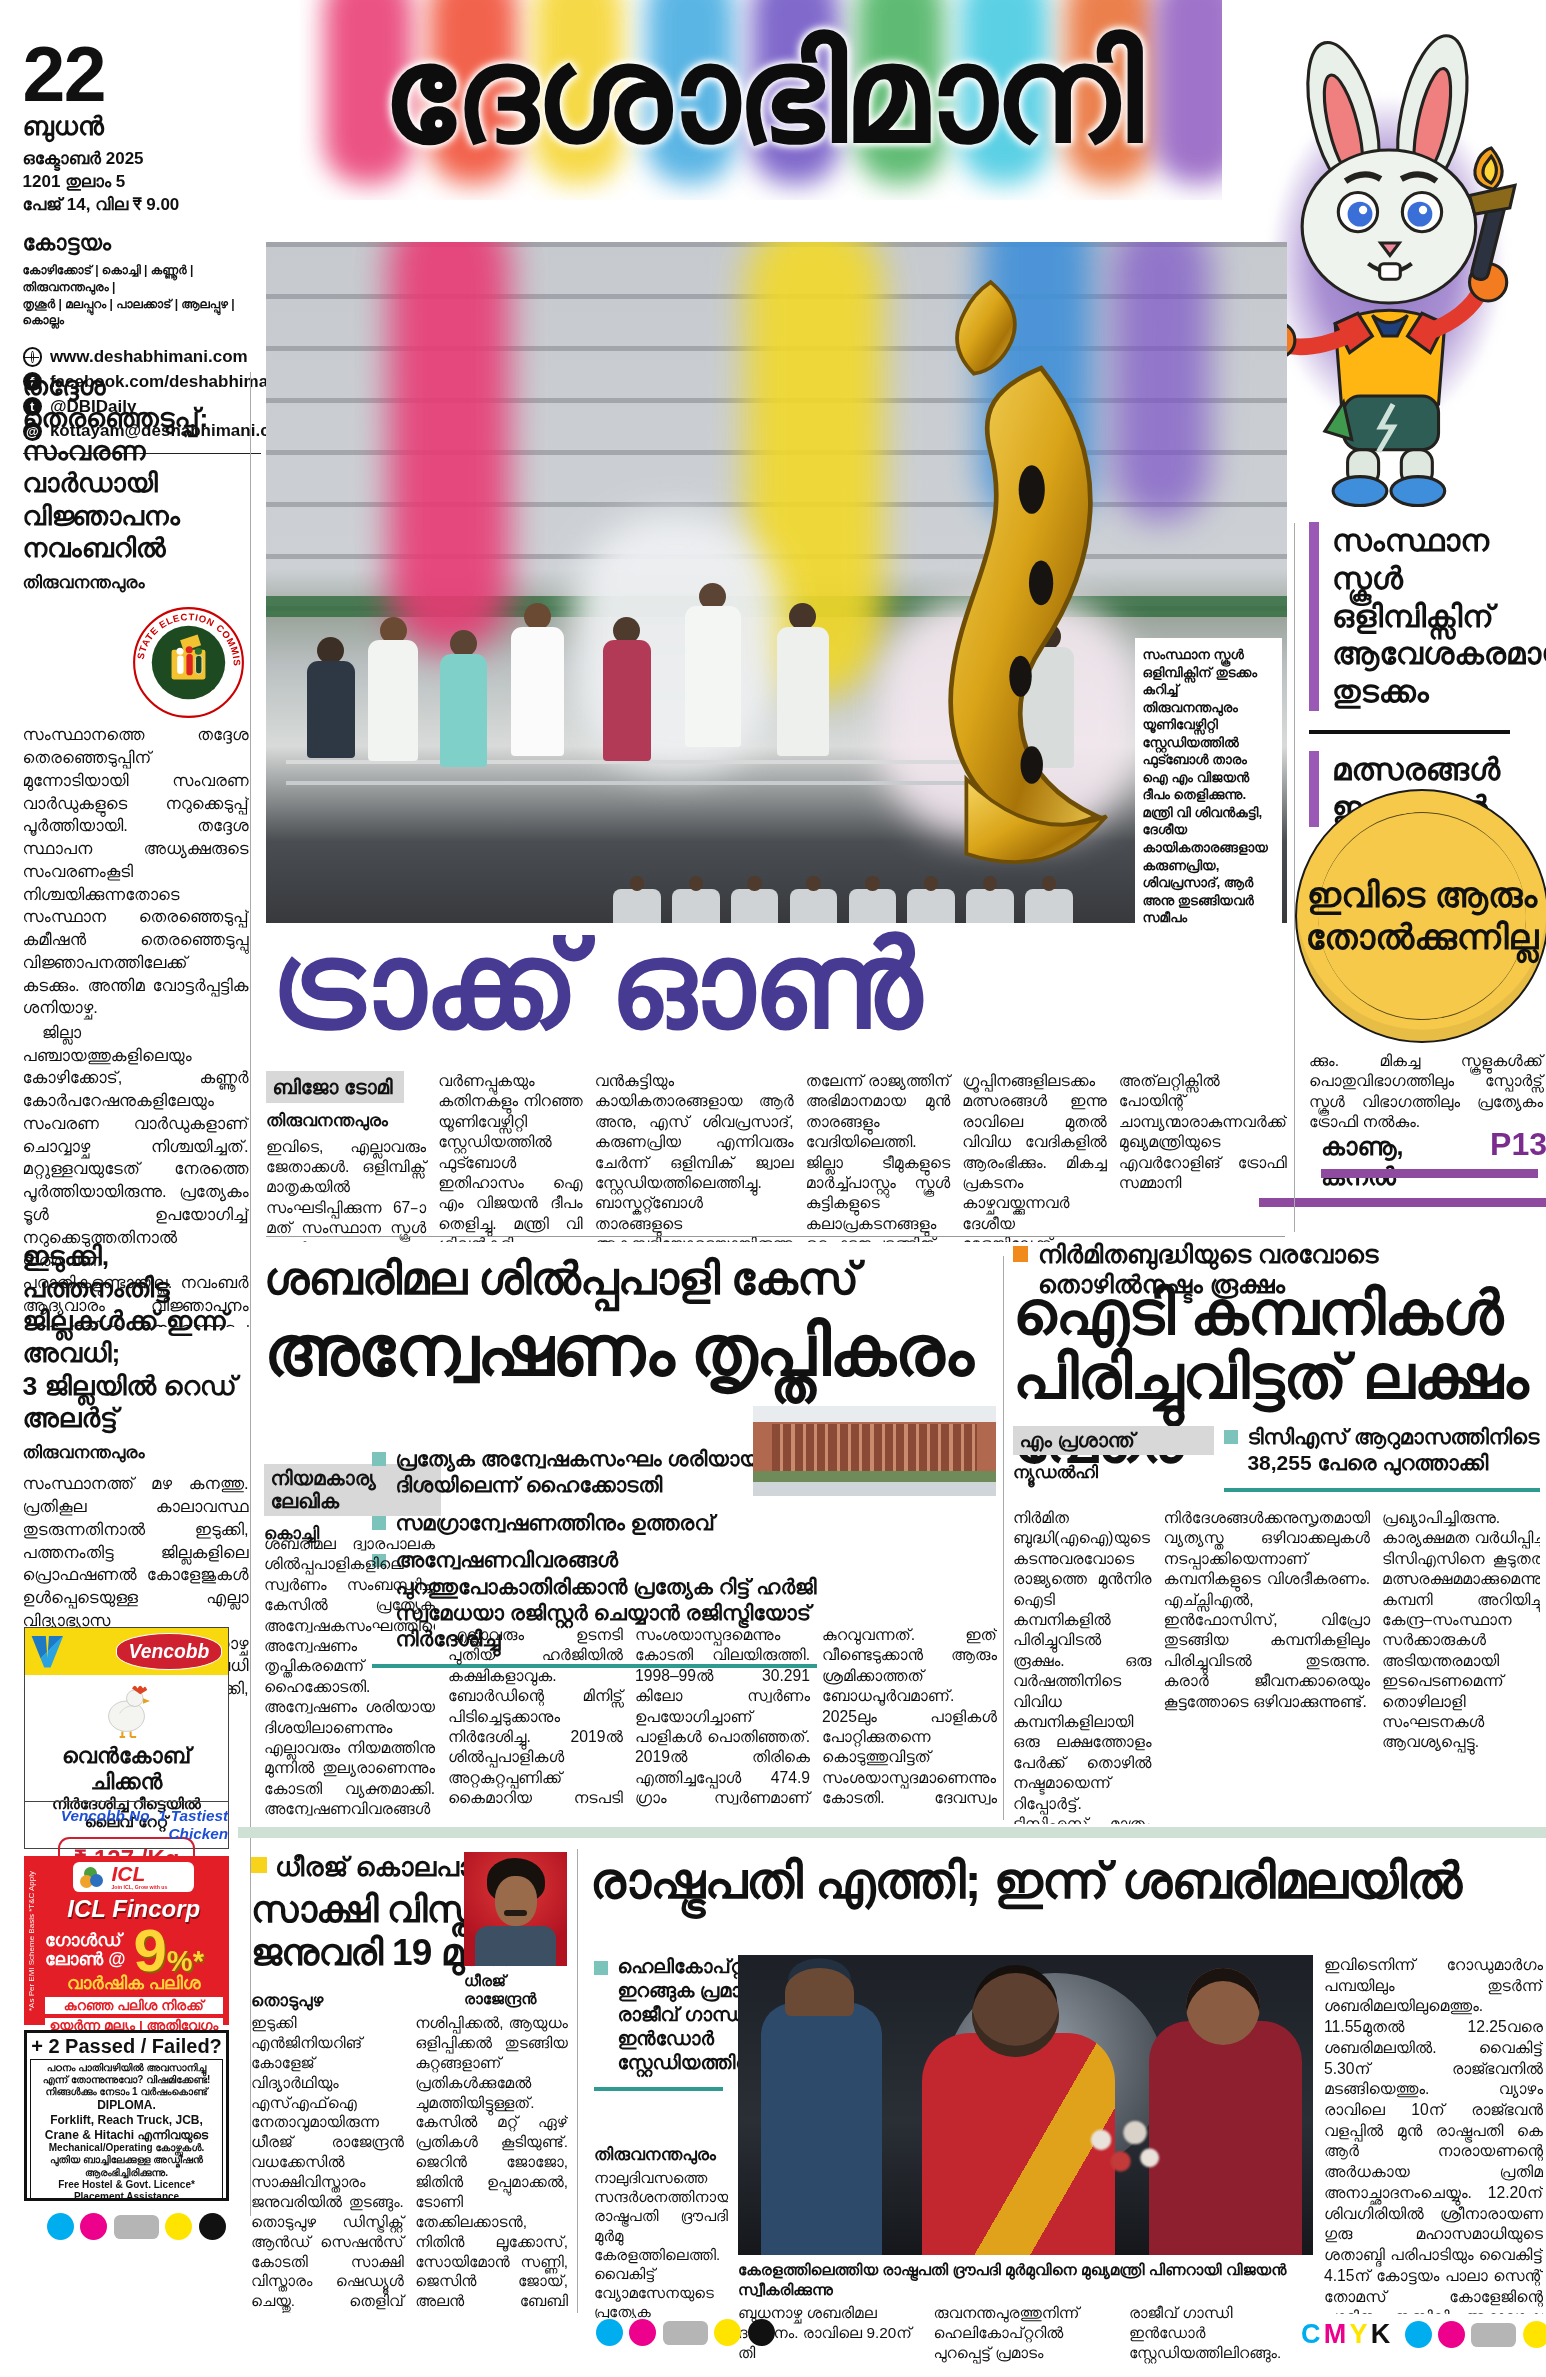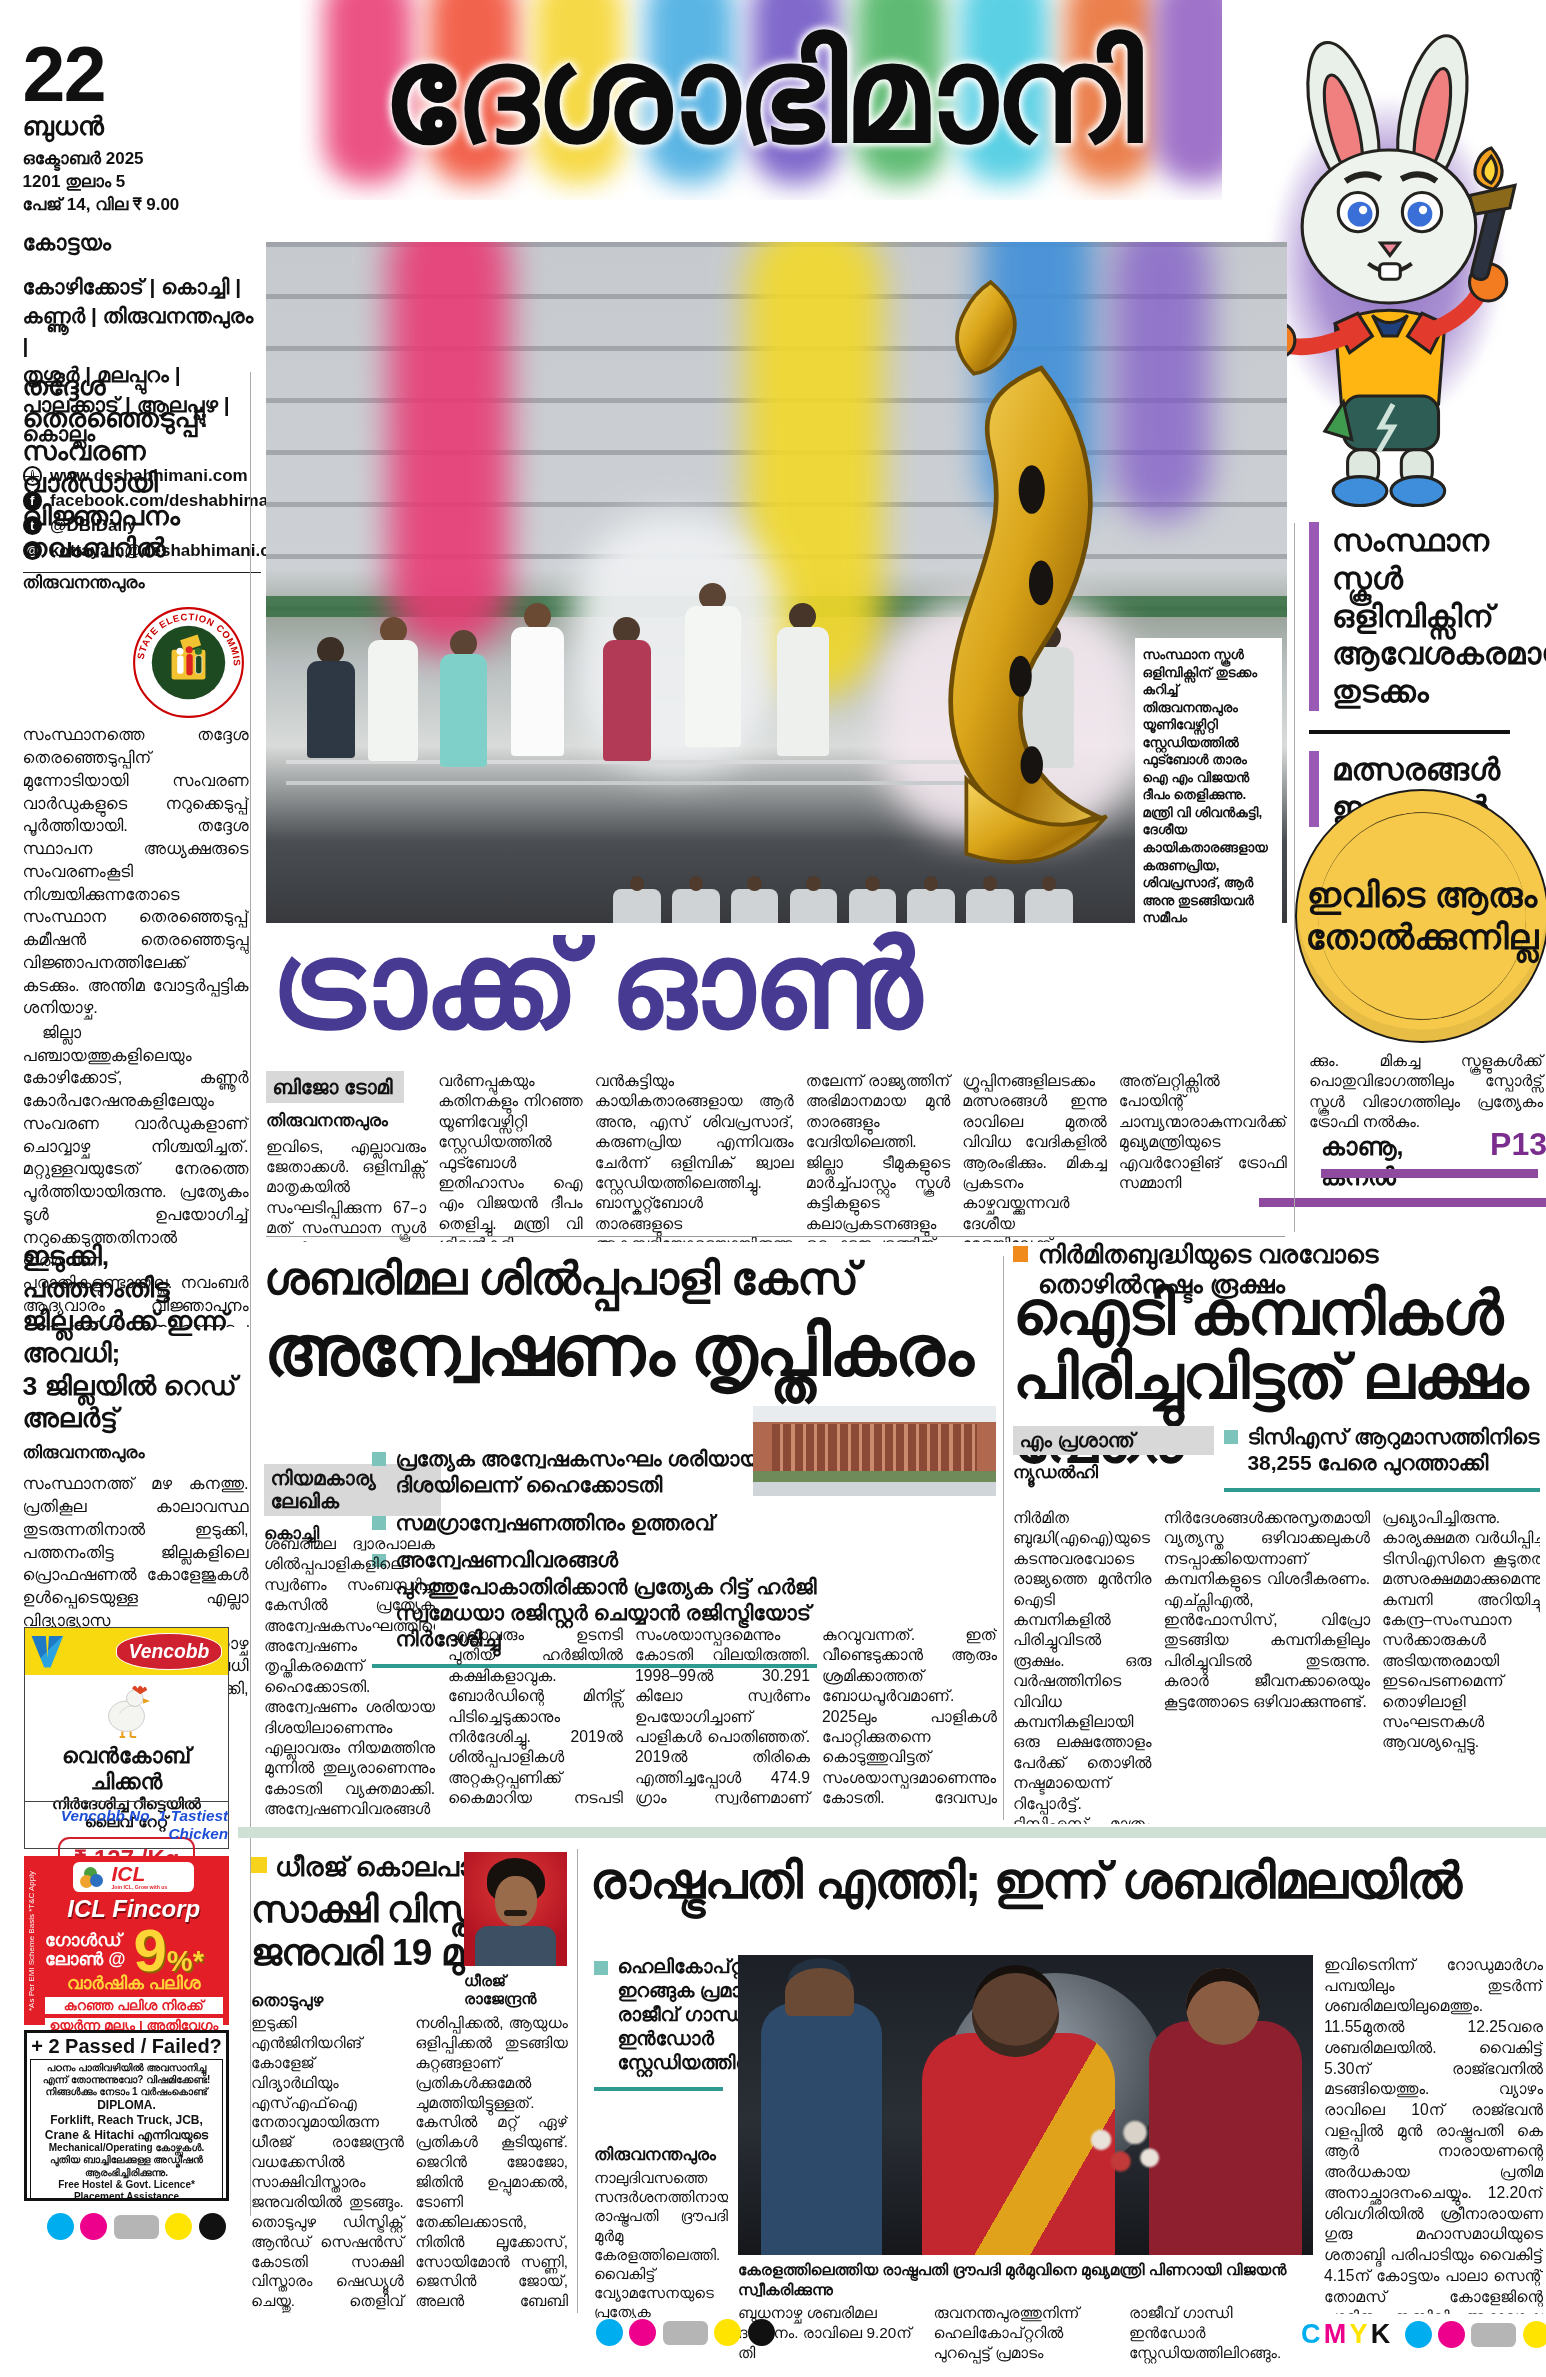--- a/index.html
+++ b/index.html
@@ -5,21 +5,21 @@
   * { margin:0; padding:0; box-sizing:border-box; }
   body { background:#777; font-family:"Liberation Sans", sans-serif; }
   .page { position:relative; width:1546px; height:2377px; background:#fff; margin:0 auto; overflow:hidden; color:#111; }
 
   
   .dateblock { position:absolute; left:22.6px; top:40px; width:238px; }
   .day { font-size:77px; font-weight:800; line-height:.9; letter-spacing:-1.6px; }
   .weekday { font-size:26px; font-weight:800; margin-top:1.6px; }
   .dateline-sm { font-size:17px; font-weight:600; line-height:1.35; margin-top:6.4px; }
   .edition-name { font-size:22px; font-weight:800; margin-top:13px; }
-  .editions { font-size:21px; font-weight:600; line-height:1.4; margin-top:16px; }
+  .editions { font-size:12px; font-weight:600; line-height:1.4; margin-top:6px; }
   .social { margin-top:17.7px; border-bottom:1.6px solid #222; padding-bottom:11.3px; }
   .social-row { display:flex; align-items:center; gap:8px; font-size:17px; font-weight:600; margin-top:4.8px; }
   .sicon { width:19.3px; height:19.3px; border-radius:50%; background:#111; color:#fff; font-weight:800; font-size:13px; display:flex; align-items:center; justify-content:center; flex:0 0 19.3px; }
   .sicon.globe { background:#fff; border:2px solid #111; color:#111; position:relative; }
   .sicon.globe::before { content:""; position:absolute; inset:1.6px 6.4px; border:1.2px solid #111; border-radius:50%; }
   .sicon.globe::after { content:""; position:absolute; left:0.8px; right:0.8px; top:7.2px; border-top:1.2px solid #111; }
   .sicon.at { background:#111; }
 
   
   .masthead { position:absolute; left:300px; top:0; width:922px; height:200px; overflow:hidden; }

